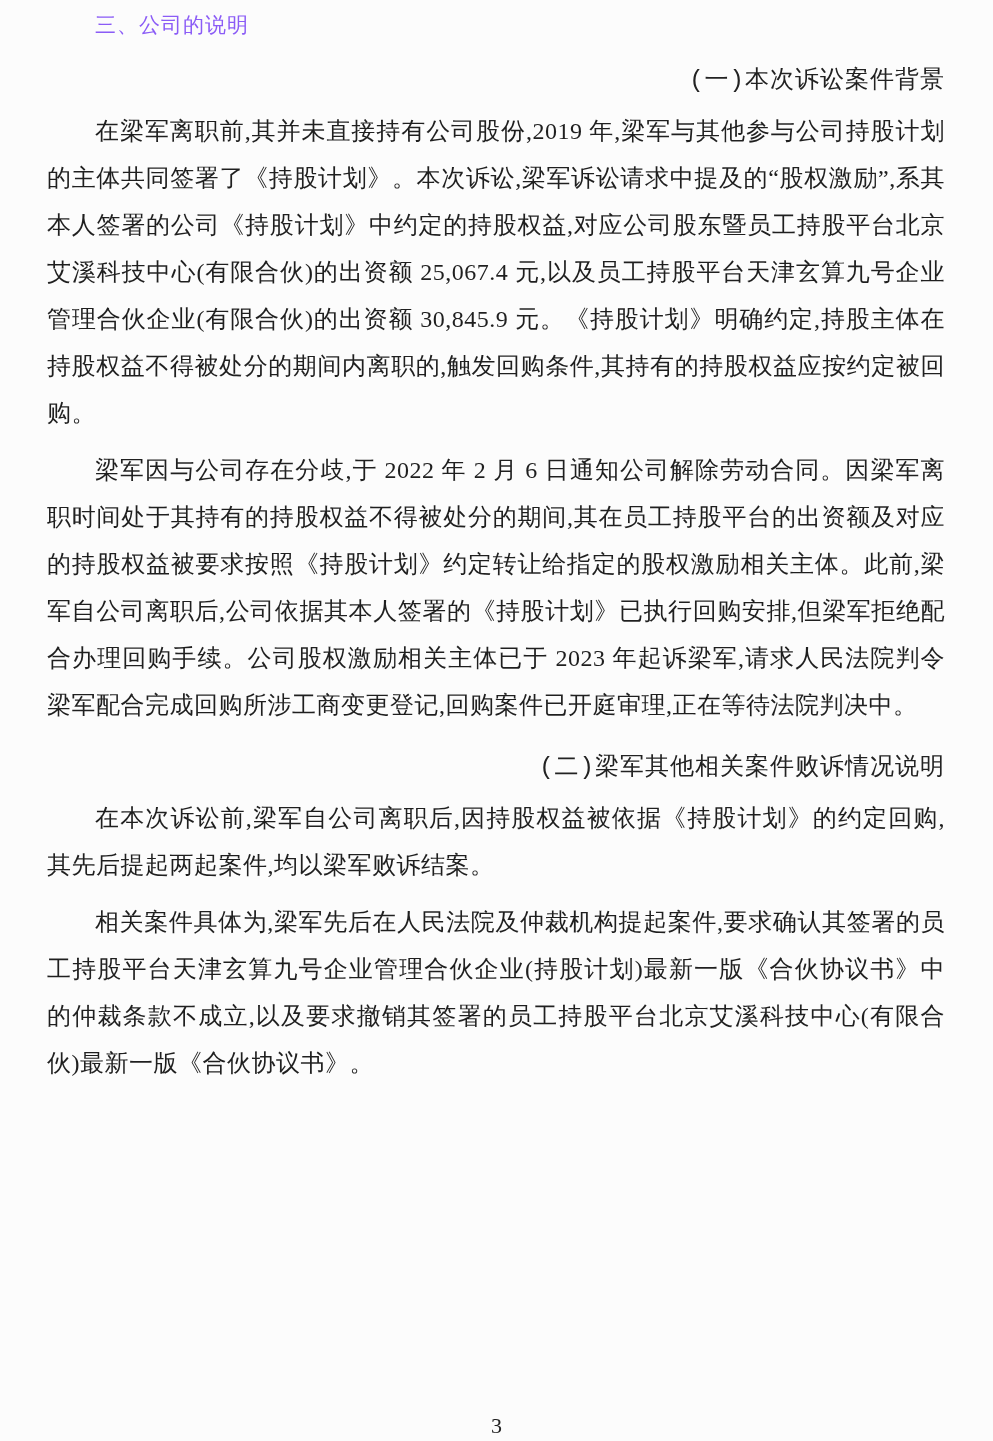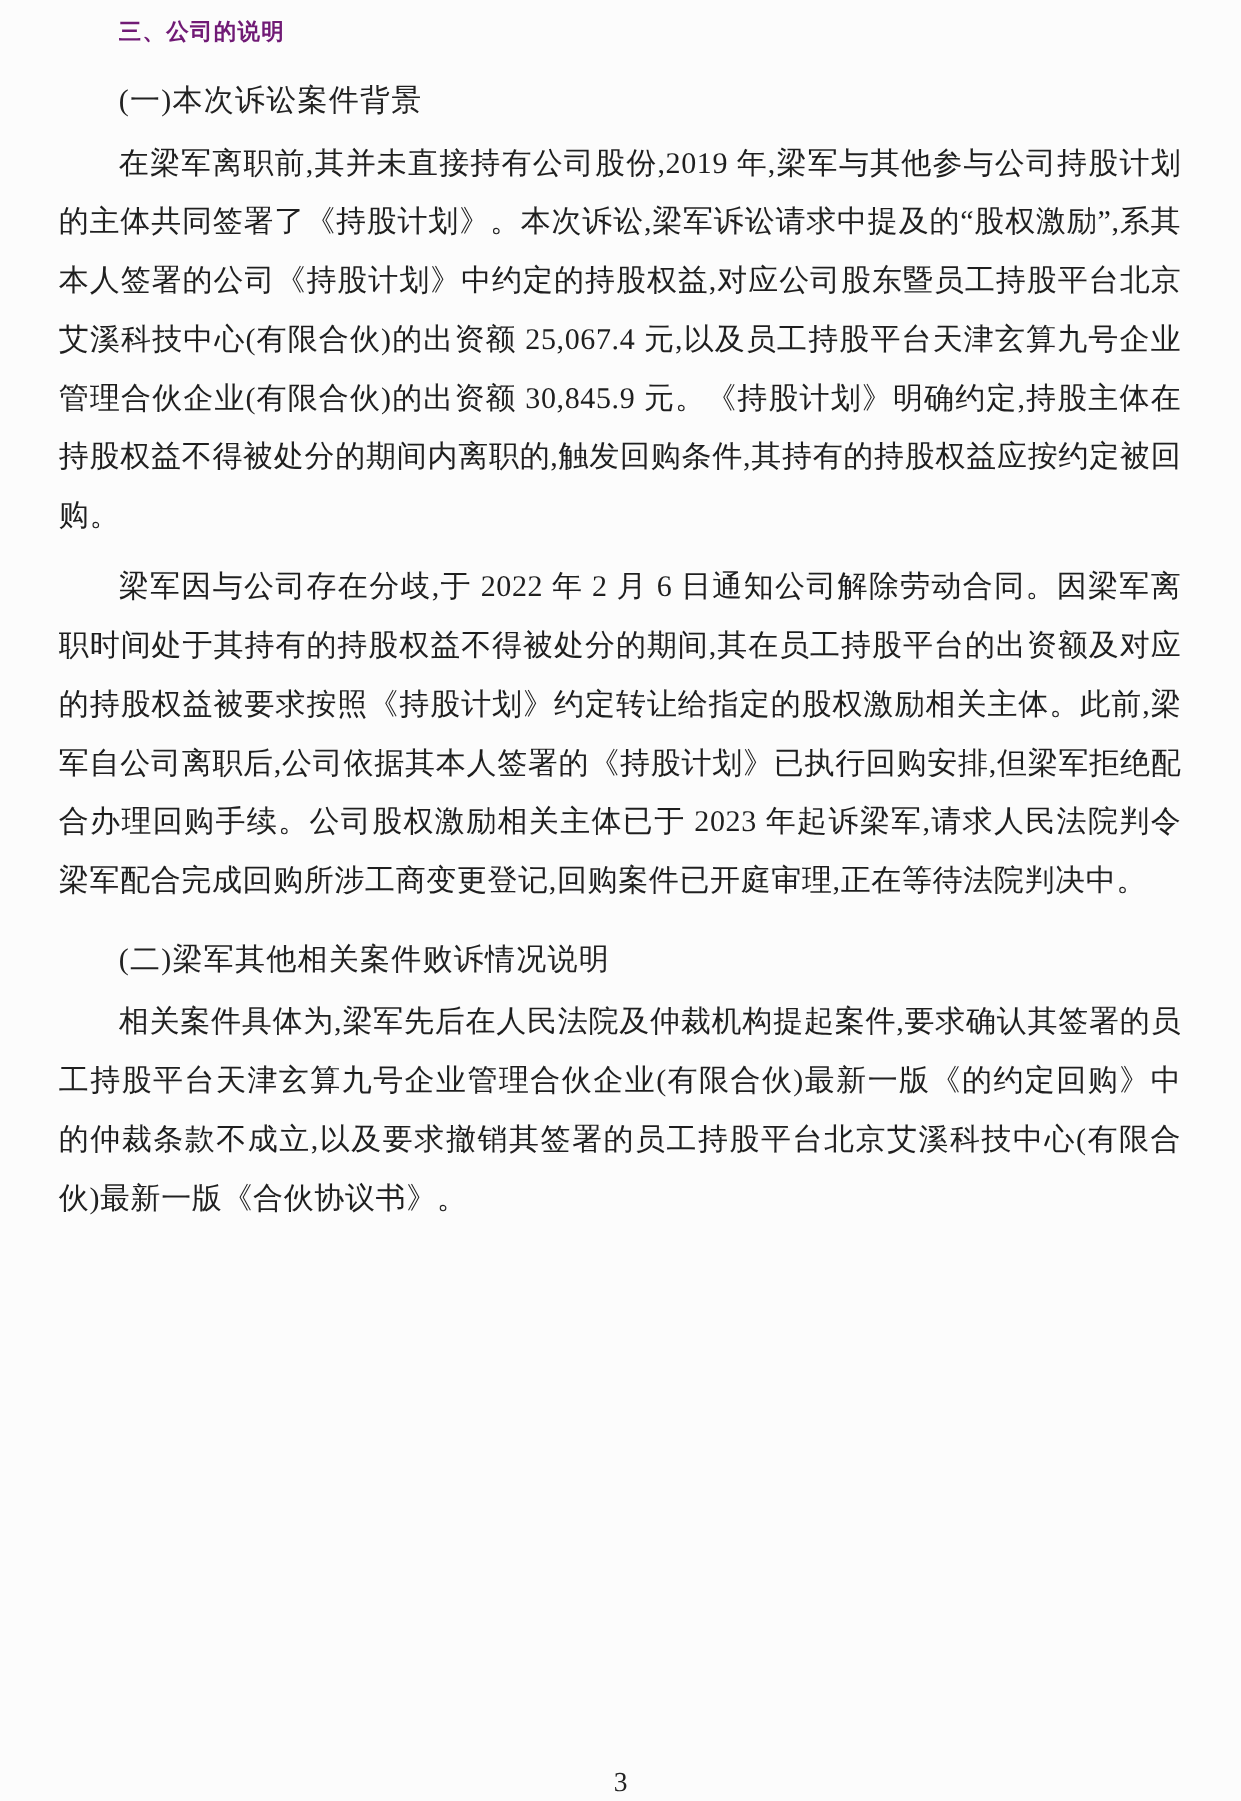--- a/index.html
+++ b/index.html
@@ -13,36 +13,37 @@
     height: 1441px;
     margin: 0 auto;
     background: #fcfcfc;
     box-sizing: border-box;
     padding: 8px 48px 0 47px;
     overflow: hidden;
     color: #1a1a1a;
   }
   .doc-heading {
     font-family: "Liberation Sans", "DejaVu Sans", sans-serif;
-    font-weight: 700;
-    font-size: 18px;
+    font-weight: 400;
+    font-size: 21px;
     line-height: 34px;
     margin: 0 0 0 48px;
     letter-spacing: 1px;
-    color: #701a75;
+    color: #8b5cf6;
   }
   .subsection-title {
-    font-family: Liberation Serif, serif;
+    font-family: Liberation Mono, monospace;
     font-weight: 400;
     font-size: 24px;
     line-height: 34px;
     margin: 22px 0 10px 0;
     text-indent: 2em;
     letter-spacing: 1px;
     color: #222;
+    text-align: right;
   }
   .para {
     font-family: "Liberation Serif", "DejaVu Serif", serif;
     font-size: 24px;
     line-height: 47px;
     margin: 10px 0;
     text-align: justify;
     text-indent: 2em;
     letter-spacing: 0.5px;
     color: #1f1f1f;
@@ -67,20 +68,21 @@
   <h1 class="doc-heading">三、公司的说明</h1>
 
   <div>
     <h2 class="subsection-title">(一)本次诉讼案件背景</h2>
     <p class="para">在梁军离职前,其并未直接持有公司股份,2019 年,梁军与其他参与公司持股计划的主体共同签署了《持股计划》。本次诉讼,梁军诉讼请求中提及的“股权激励”,系其本人签署的公司《持股计划》中约定的持股权益,对应公司股东暨员工持股平台北京艾溪科技中心(有限合伙)的出资额 25,067.4 元,以及员工持股平台天津玄算九号企业管理合伙企业(有限合伙)的出资额 30,845.9 元。《持股计划》明确约定,持股主体在持股权益不得被处分的期间内离职的,触发回购条件,其持有的持股权益应按约定被回购。</p>
     <p class="para">梁军因与公司存在分歧,于 2022 年 2 月 6 日通知公司解除劳动合同。因梁军离职时间处于其持有的持股权益不得被处分的期间,其在员工持股平台的出资额及对应的持股权益被要求按照《持股计划》约定转让给指定的股权激励相关主体。此前,梁军自公司离职后,公司依据其本人签署的《持股计划》已执行回购安排,但梁军拒绝配合办理回购手续。公司股权激励相关主体已于 2023 年起诉梁军,请求人民法院判令梁军配合完成回购所涉工商变更登记,回购案件已开庭审理,正在等待法院判决中。</p>
   </div>
 
   <div>
     <h2 class="subsection-title">(二)梁军其他相关案件败诉情况说明</h2>
-    <p class="para">相关案件具体为,梁军先后在人民法院及仲裁机构提起案件,要求确认其签署的员工持股平台天津玄算九号企业管理合伙企业(有限合伙)最新一版《的约定回购》中的仲裁条款不成立,以及要求撤销其签署的员工持股平台北京艾溪科技中心(有限合伙)最新一版《合伙协议书》。</p>
+    <p class="para">在本次诉讼前,梁军自公司离职后,因持股权益被依据《持股计划》的约定回购,其先后提起两起案件,均以梁军败诉结案。</p>
+    <p class="para">相关案件具体为,梁军先后在人民法院及仲裁机构提起案件,要求确认其签署的员工持股平台天津玄算九号企业管理合伙企业(持股计划)最新一版《合伙协议书》中的仲裁条款不成立,以及要求撤销其签署的员工持股平台北京艾溪科技中心(有限合伙)最新一版《合伙协议书》。</p>
   </div>
 
   <div class="page-footer">
     <span>3</span>
   </div>
 
 </div>
 
 </body></html>

